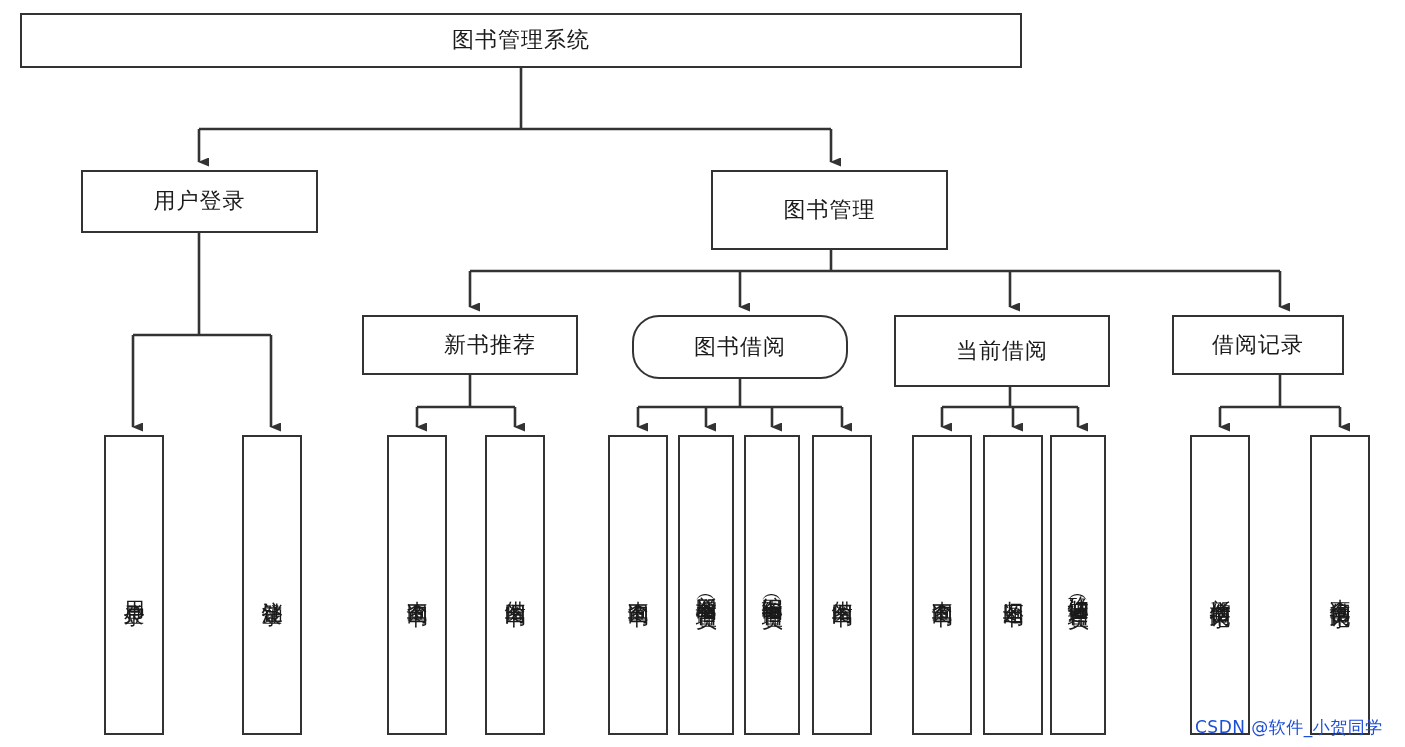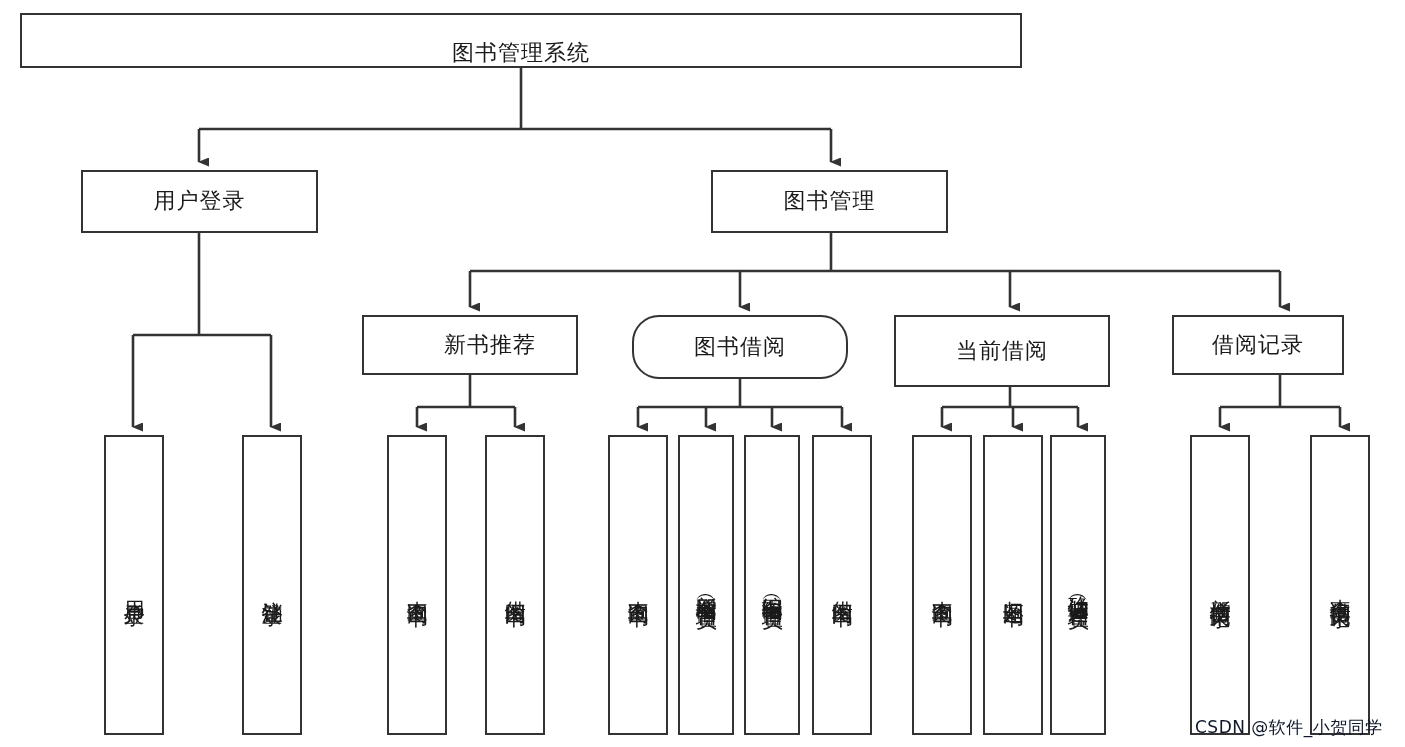--- a/index.html
+++ b/index.html
@@ -43,21 +43,21 @@
   }
   .root{ font-size:23px; }
   svg.edges{
     position:absolute;left:0;top:0;width:1405px;height:747px;
     pointer-events:none;
   }
   .watermark{
     position:absolute;
     left:1195px;top:716px;
     font-size:17px;
-    color:#0f172a;
+    color:#1d4ed8;
     letter-spacing:0.5px;
     white-space:nowrap;
     font-family:"DejaVu Sans","Liberation Sans",sans-serif;
     text-align:right;
   }
 </style>
 </head>
 <body>
 
 <div id="diagram">
@@ -105,28 +105,28 @@
       <path d="M1013,407 L1013,427" marker-end="url(#arr)"></path>
       <path d="M1078,407 L1078,427" marker-end="url(#arr)"></path>
 
       <path d="M1280,375 L1280,407"></path>
       <path d="M1220,407 L1340,407"></path>
       <path d="M1220,407 L1220,427" marker-end="url(#arr)"></path>
       <path d="M1340,407 L1340,427" marker-end="url(#arr)"></path>
     </g>
   </svg>
 
-  <div class="node horiz root" style="left:20px;top:13px;width:1002px;height:55px;align-items:flex-end;">
+  <div class="node horiz root" style="left:20px;top:13px;width:1002px;height:55px;">
     <span>图书管理系统</span>
   </div>
 
   <div class="node horiz" style="left:81px;top:170px;width:237px;height:63px;">
     <span>用户登录</span>
   </div>
-  <div class="node horiz" style="left:711px;top:170px;width:237px;height:63px;">
+  <div class="node horiz" style="left:711px;top:170px;width:237px;height:80px;">
     <span>图书管理</span>
   </div>
 
   <div class="node horiz" style="left:362px;top:315px;width:216px;height:60px;padding-left:40px;">
     <span>新书推荐</span>
   </div>
   <div class="node horiz" style="left:632px;top:315px;width:216px;height:64px;border-radius:27px;">
     <span>图书借阅</span>
   </div>
   <div class="node horiz" style="left:894px;top:315px;width:216px;height:72px;">

